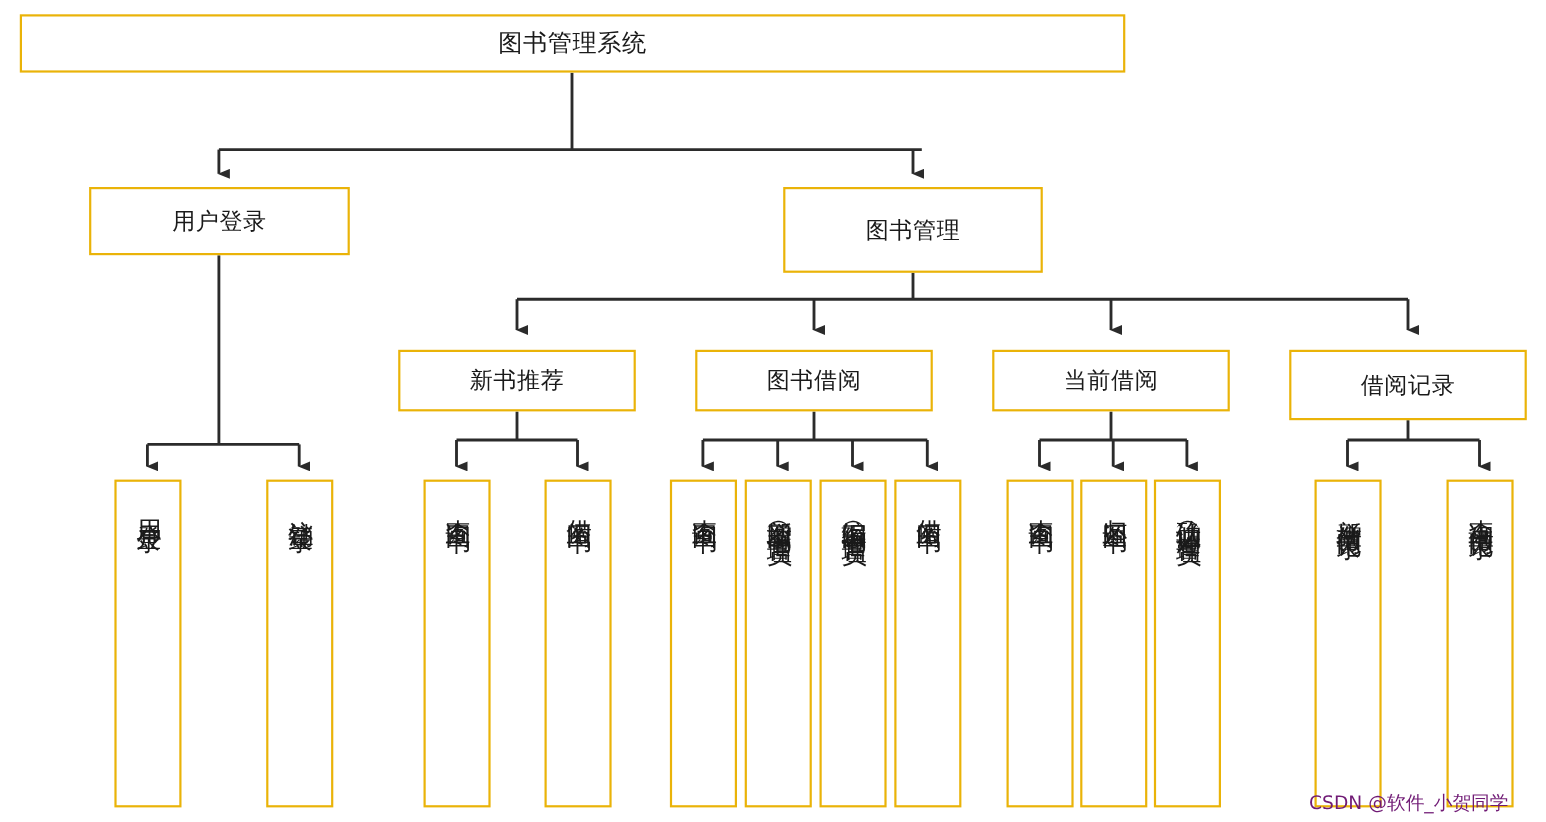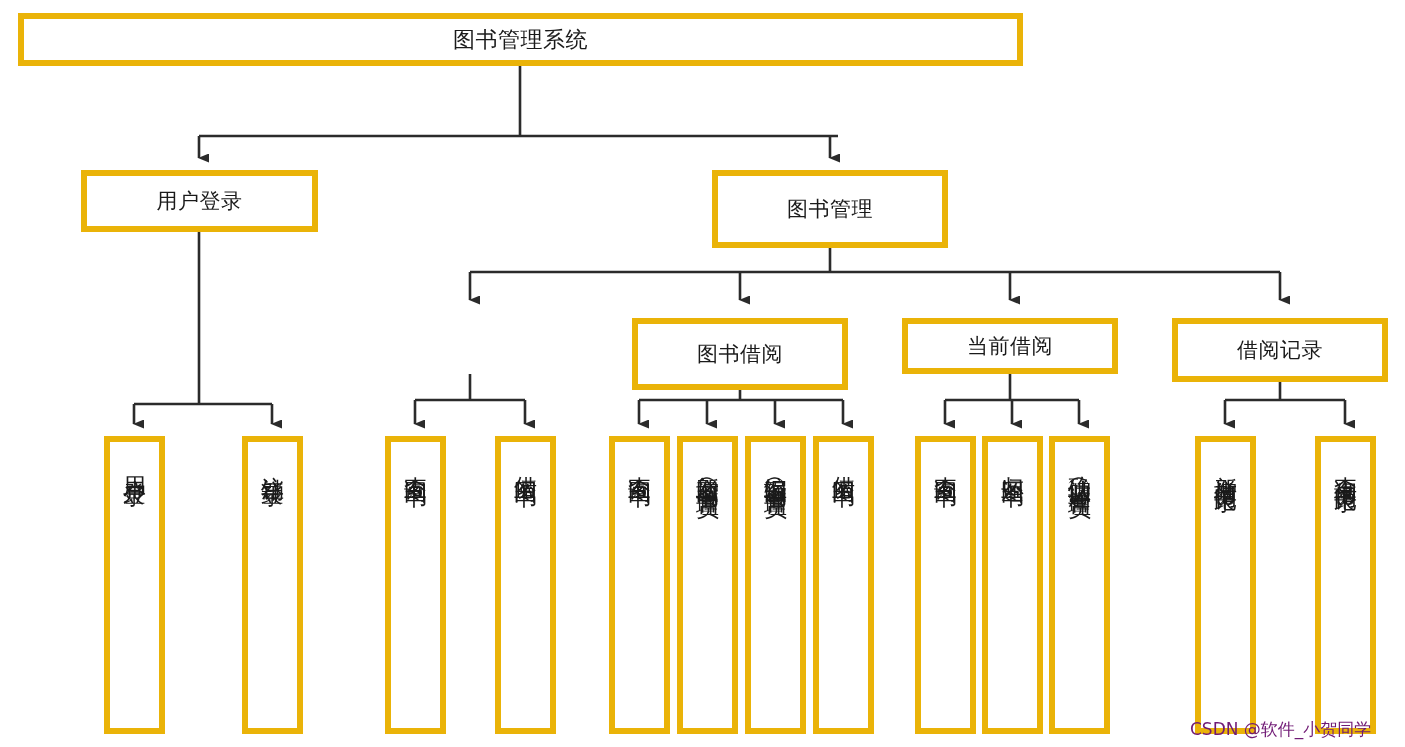--- a/index.html
+++ b/index.html
@@ -22,21 +22,21 @@
     position: absolute;
     left: 0;
     top: 0;
     width: 1405px;
     height: 747px;
   }
   .node {
     position: absolute;
     box-sizing: border-box;
     background: #ffffff;
-    border: 6px solid #eab308;
+    border: 2px solid #eab308;
     display: flex;
     align-items: center;
     justify-content: center;
     color: #1a1a1a;
     z-index: 2;
   }
   .node-label {
     display: block;
     line-height: 1.18;
     letter-spacing: 0.5px;
@@ -129,21 +129,24 @@
     <span class="node-label">图书管理系统</span>
   </div>
 
   <div class="node horizontal" style="left:81px; top:170px; width:237px; height:62px;">
     <span class="node-label">用户登录</span>
   </div>
   <div class="node horizontal" style="left:712px; top:170px; width:236px; height:78px;">
     <span class="node-label">图书管理</span>
   </div>
 
-  <div class="node horizontal" style="left:632px; top:318px; width:216px; height:72px;">
+  <div class="node horizontal" style="left:362px; top:318px; width:216px; height:56px;">
+    <span class="node-label">新书推荐</span>
+  </div>
+  <div class="node horizontal" style="left:632px; top:318px; width:216px; height:56px;">
     <span class="node-label">图书借阅</span>
   </div>
   <div class="node horizontal" style="left:902px; top:318px; width:216px; height:56px;">
     <span class="node-label">当前借阅</span>
   </div>
   <div class="node horizontal" style="left:1172px; top:318px; width:216px; height:64px;">
     <span class="node-label">借阅记录</span>
   </div>
 
   <div class="node vertical" style="left:104px; top:436px; width:61px; height:298px;">

